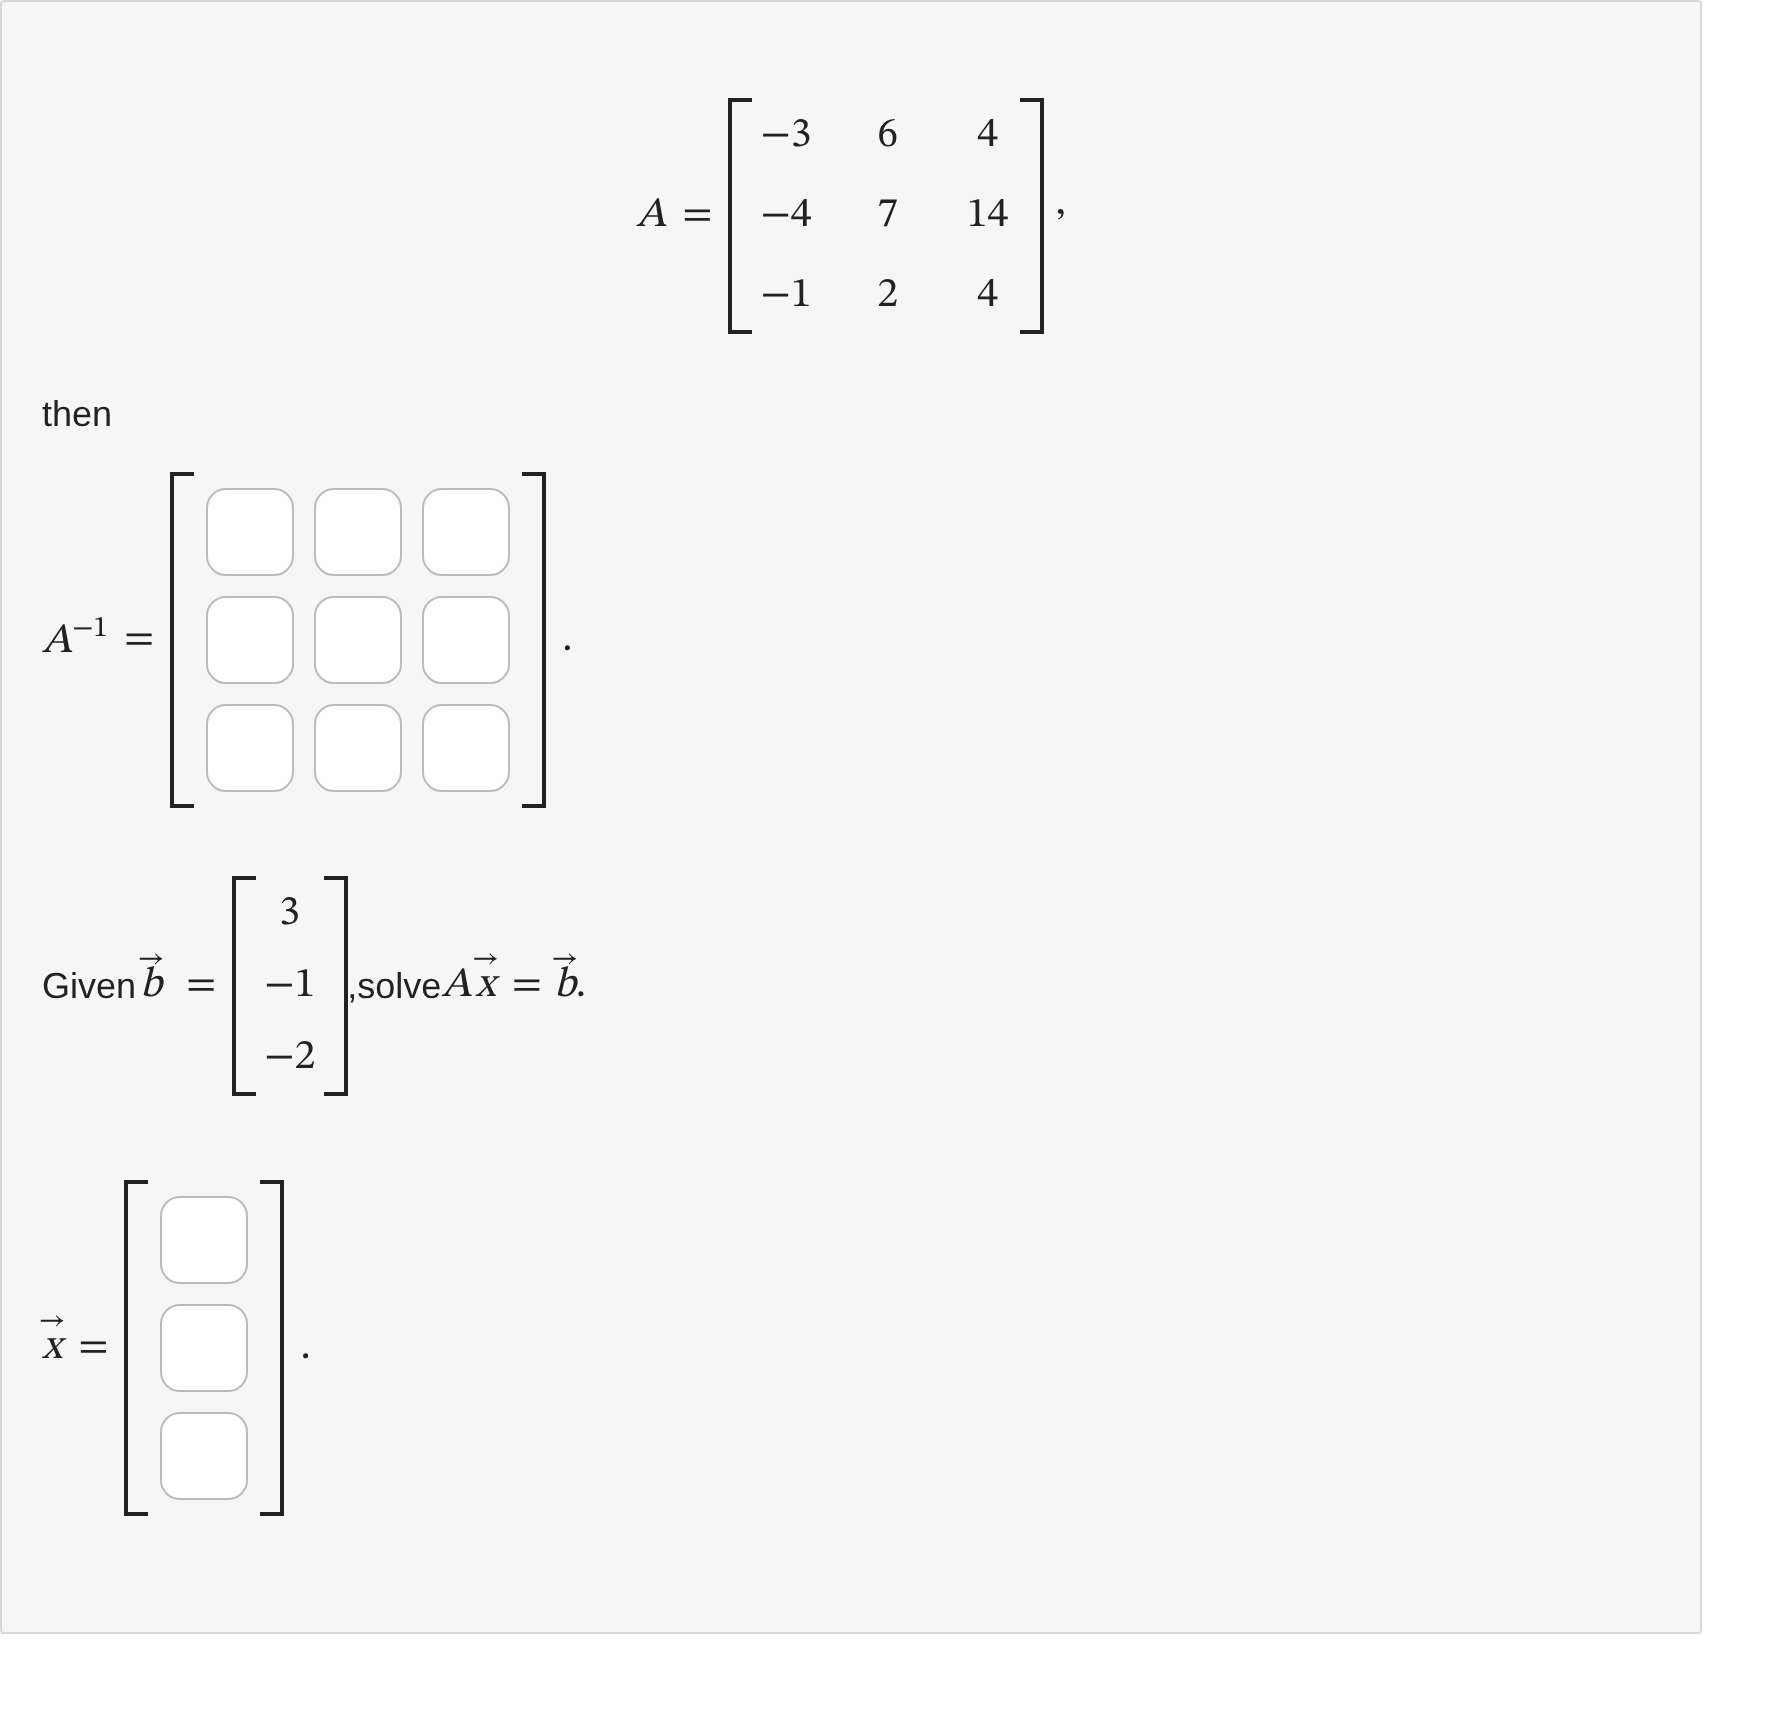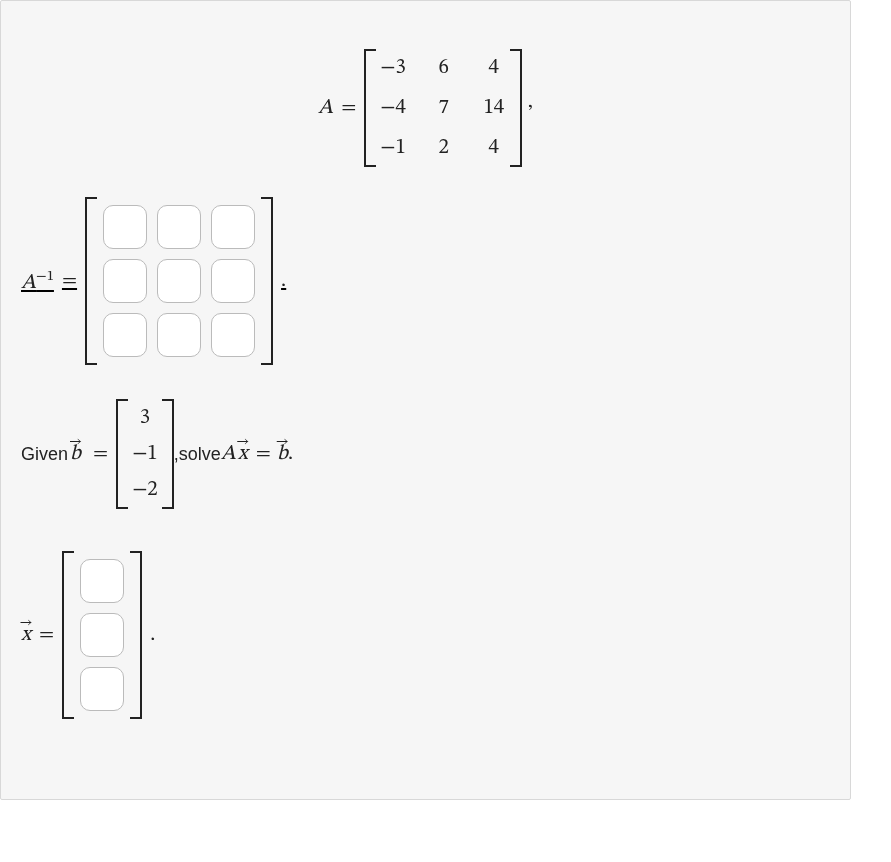--- a/index.html
+++ b/index.html
@@ -141,22 +141,23 @@
           <span class="cell">−1</span>
           <span class="cell">2</span>
           <span class="cell">4</span>
         </span>
         <span class="bracket bracket-right"></span>
       </span>
       <span class="math comma-after" style="align-self:center;">,</span>
     </div>
   </div>
 
-
-  <div class="block row" style="margin-top:4px; margin-bottom:34px;text-decoration:underline;">
+  <div class="block text">then</div>
+
+  <div class="block row" style="margin-top:4px; margin-bottom:34px;">
     <span class="math">
       <span class="ital">A</span><span class="sup">−1</span>
     </span>
     <span class="math eq-gap">=</span>
     <span class="matrix">
       <span class="bracket bracket-left"></span>
       <span class="input-grid g3x3">
         <input class="input-cell" style="">
         <input class="input-cell" style="">
         <input class="input-cell" style="">

